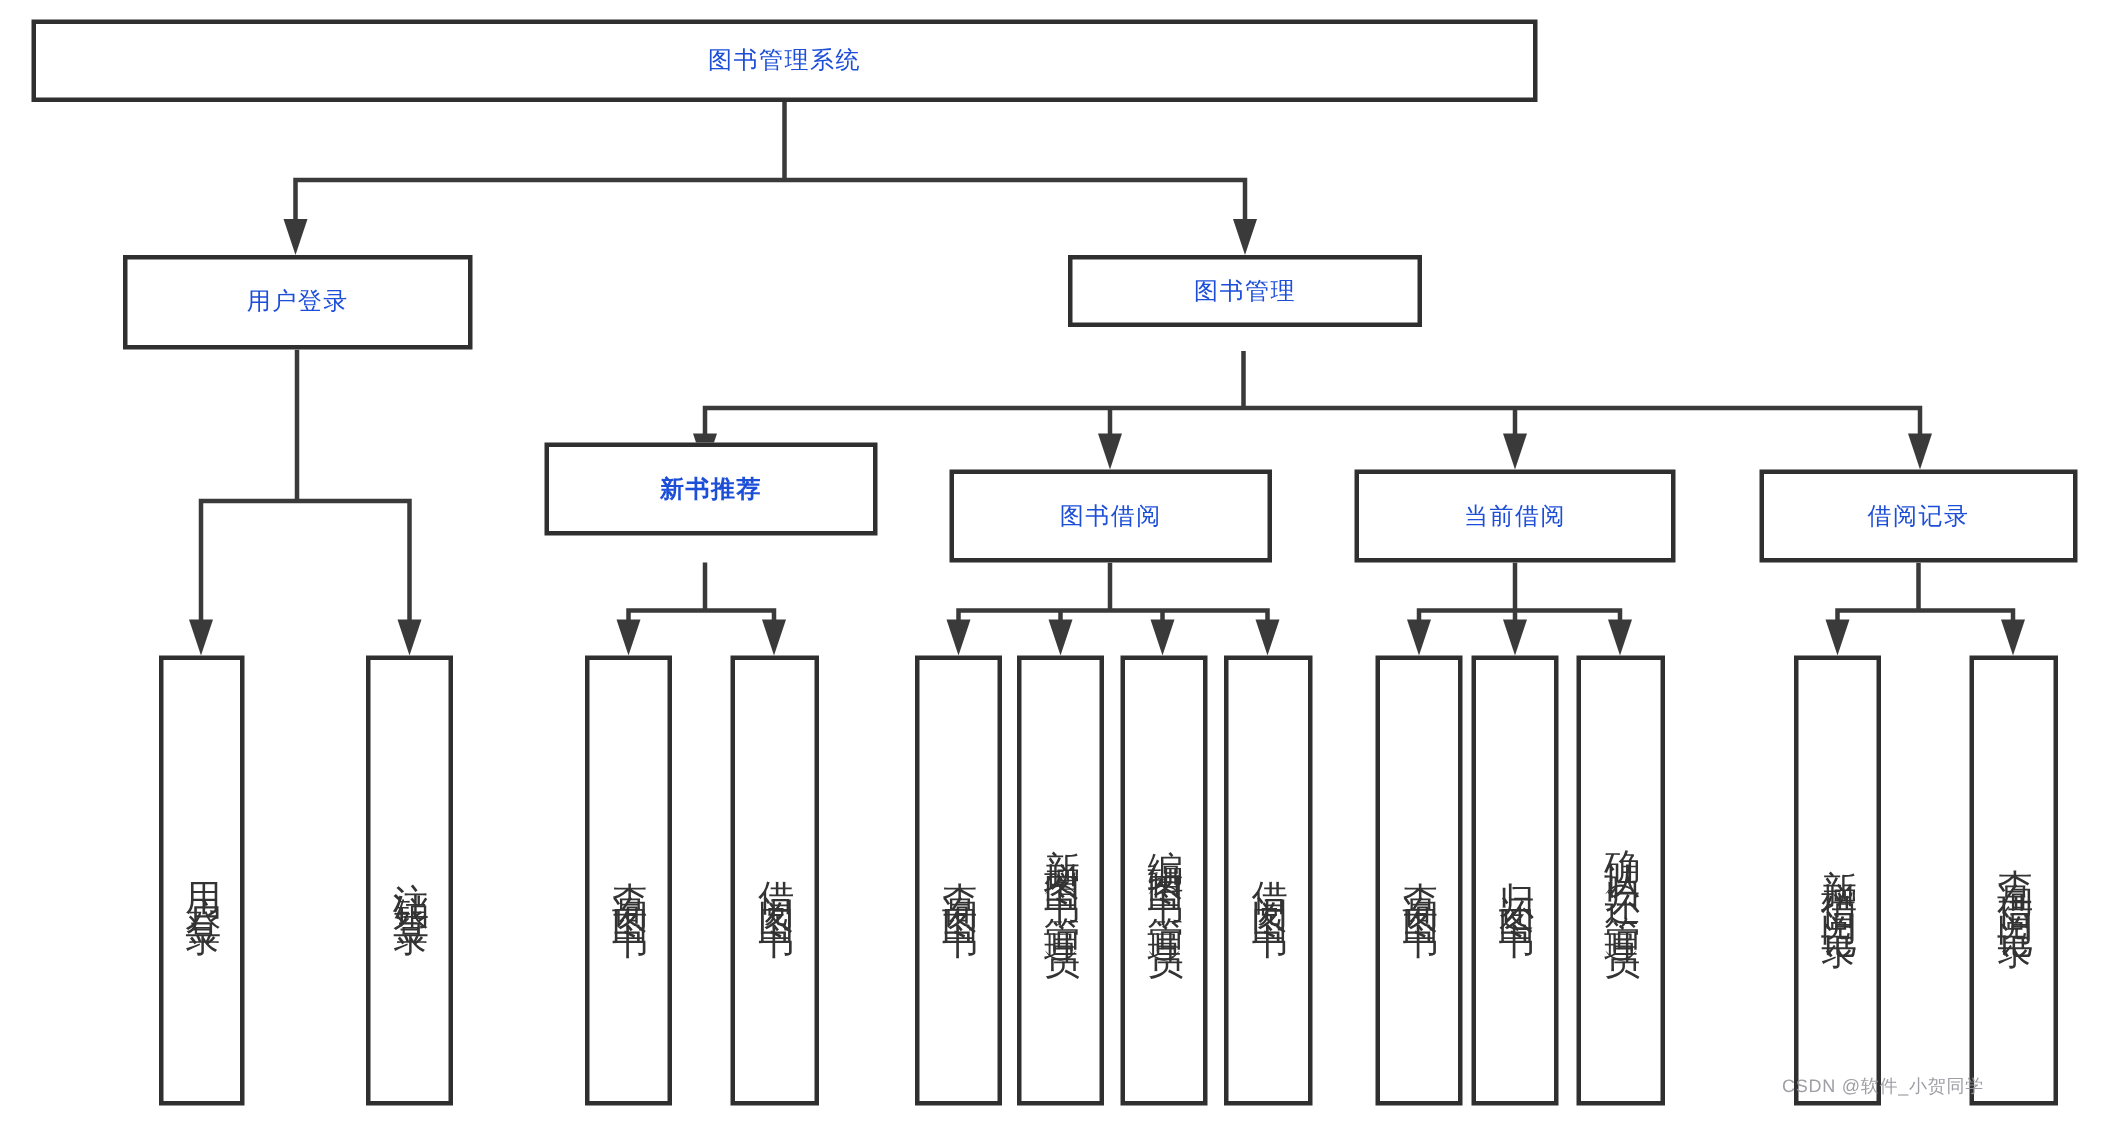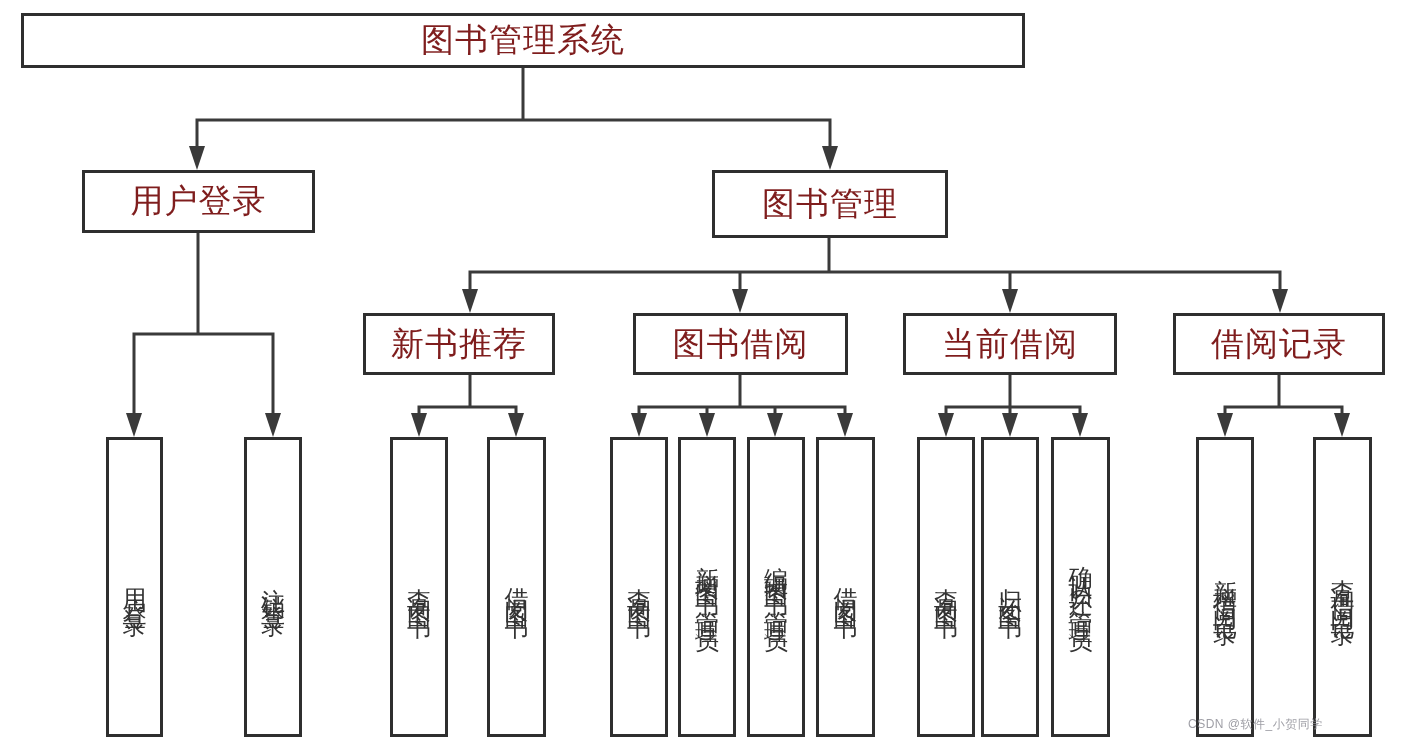--- a/index.html
+++ b/index.html
@@ -20,24 +20,24 @@
     position: absolute;
     box-sizing: border-box;
     border: 3px solid #2f2f2f;
     background: #ffffff;
     display: flex;
     align-items: center;
     justify-content: center;
     color: #333333;
   }
   .hlabel {
-    font-size: 33px;
+    font-size: 16px;
     letter-spacing: 1px;
     white-space: nowrap;
-    color: #7f1d1d;
+    color: #1d4ed8;
   }
   .vlabel {
     writing-mode: vertical-lr;
     text-orientation: mixed;
     font-size: 24px;
     letter-spacing: 9px;
     line-height: 1;
     white-space: nowrap;
     color: #333333;
   }
@@ -101,25 +101,25 @@
     </g>
   </svg>
 
   <div class="box" style="left:21px; top:13px; width:1004px; height:55px;">
     <span class="hlabel">图书管理系统</span>
   </div>
 
   <div class="box" style="left:82px; top:170px; width:233px; height:63px;">
     <span class="hlabel">用户登录</span>
   </div>
-  <div class="box" style="left:712px; top:170px; width:236px; height:68px;">
+  <div class="box" style="left:712px; top:170px; width:236px; height:48px;">
     <span class="hlabel">图书管理</span>
   </div>
 
-  <div class="box" style="left:363px; top:313px; width:192px; height:62px;">
+  <div class="box" style="left:363px; top:295px; width:222px; height:62px;font-weight:bold;">
     <span class="hlabel">新书推荐</span>
   </div>
   <div class="box" style="left:903px; top:313px; width:214px; height:62px;">
     <span class="hlabel">当前借阅</span>
   </div>
   <div class="box" style="left:633px; top:313px; width:215px; height:62px;">
     <span class="hlabel">图书借阅</span>
   </div>
   <div class="box" style="left:1173px; top:313px; width:212px; height:62px;">
     <span class="hlabel">借阅记录</span>

